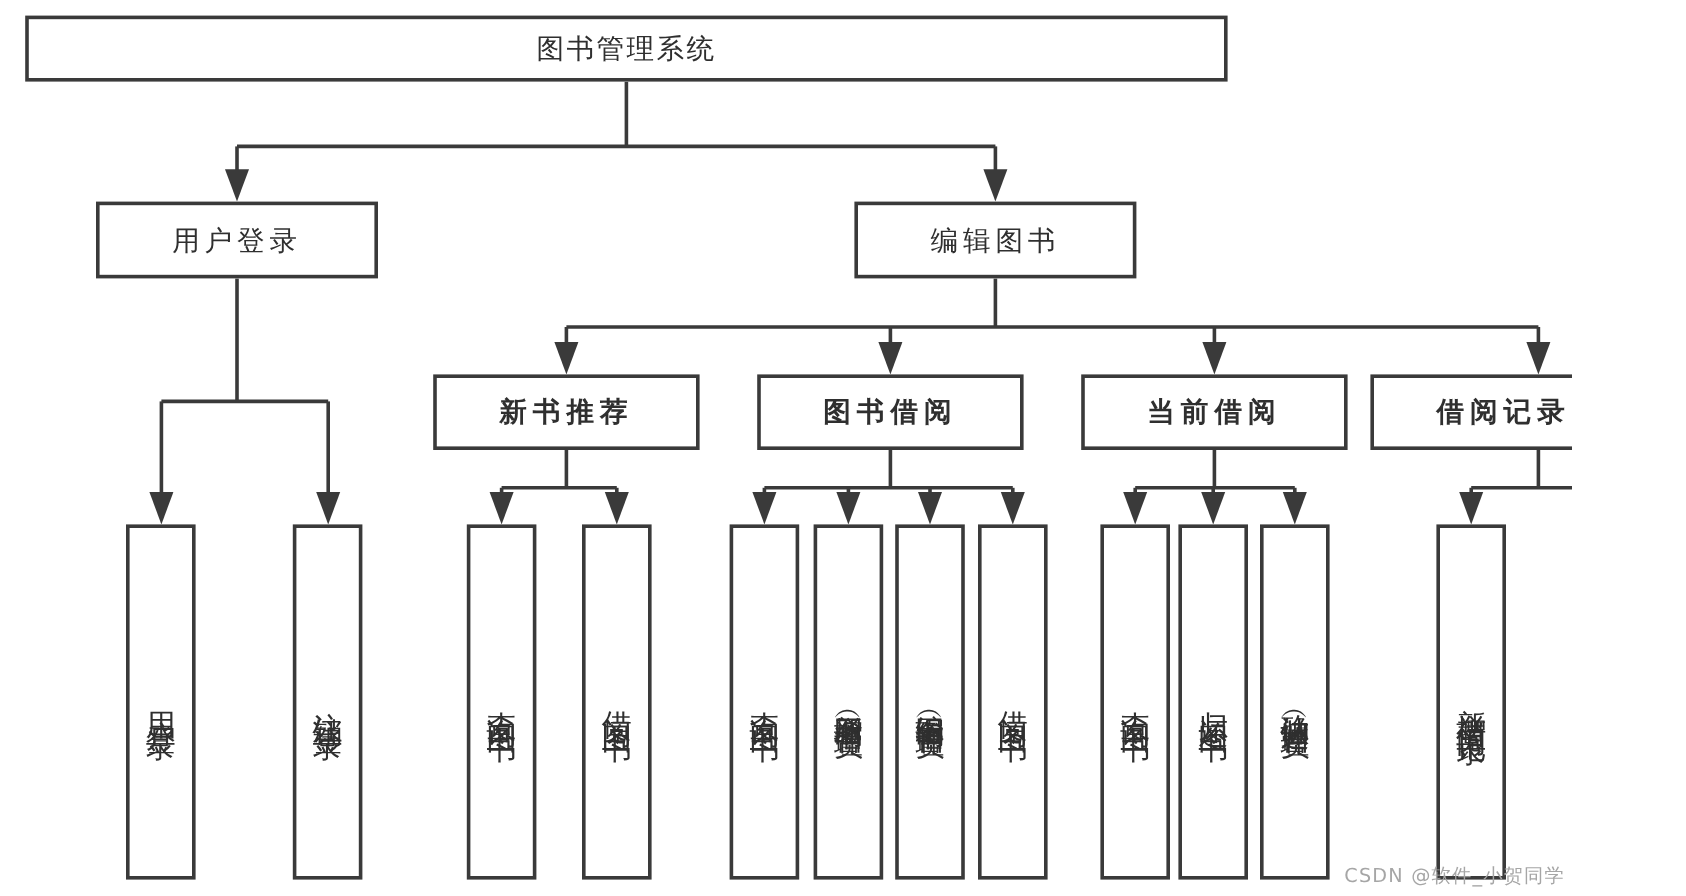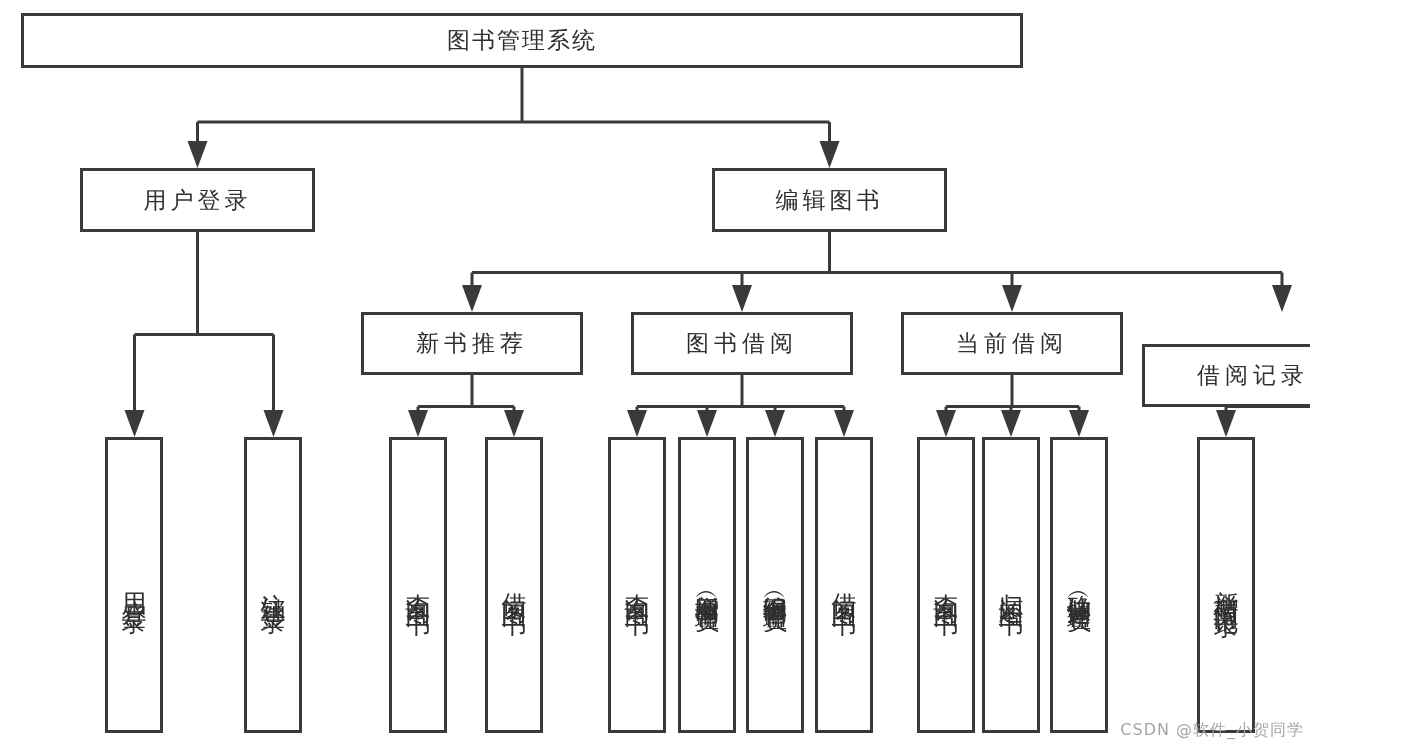--- a/index.html
+++ b/index.html
@@ -17,21 +17,21 @@
   .box{
     position:absolute;
     box-sizing:border-box;
     background:#ffffff;
     border:3px solid #3a3a3a;
     display:flex;align-items:center;justify-content:center;
     text-align:center;
   }
   .root{left:21px;top:13px;width:1002px;height:55px;font-size:23px;letter-spacing:2px;}
   .lvl1{top:168px;height:64px;width:235px;font-size:23px;letter-spacing:4px;}
-  .lvl2{top:312px;height:63px;width:222px;font-size:23px;letter-spacing:5px;}
+  .lvl2{top:312px;height:63px;width:222px;font-size:23px;letter-spacing:5px;font-weight:bold;}
   .leaf{top:437px;height:296px;width:58px;}
   .leaf span{
     writing-mode:vertical-rl;
     text-orientation:mixed;
     font-size:25px;
     letter-spacing:6px;
     line-height:1;
     white-space:nowrap;
   }
   .leaf.mid span{letter-spacing:5px;}
@@ -124,21 +124,21 @@
 
   <div class="box lvl2" style="left:361px;">
     <span>新书推荐</span>
   </div>
   <div class="box lvl2" style="left:901px;">
     <span>当前借阅</span>
   </div>
   <div class="box lvl2" style="left:631px;">
     <span>图书借阅</span>
   </div>
-  <div class="box lvl2" style="left:1142px;margin-top:32px;">
+  <div class="box lvl2" style="left:1142px;">
     <span>借阅记录</span>
   </div>
 
   <div class="box leaf" style="left:105px;">
     <span>用户登录</span>
   </div>
   <div class="box leaf" style="left:244px;">
     <span>注销登录</span>
   </div>
   <div class="box leaf" style="left:389px;">

